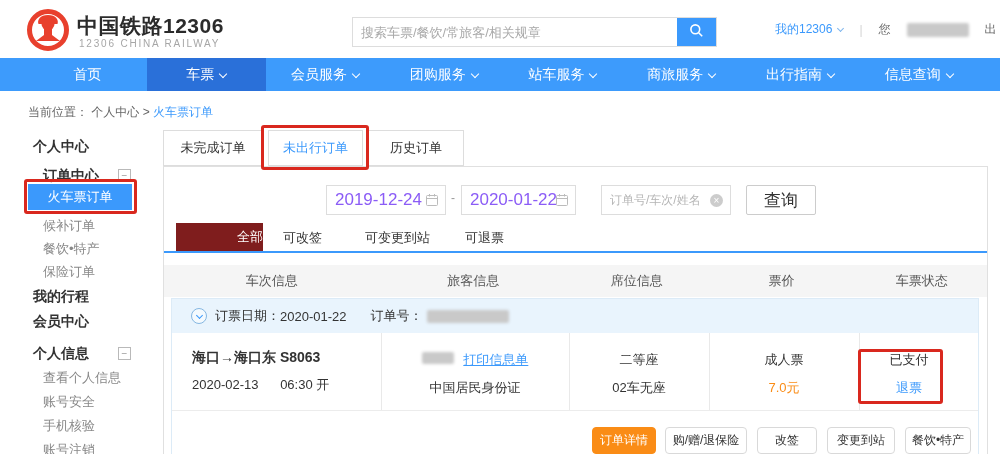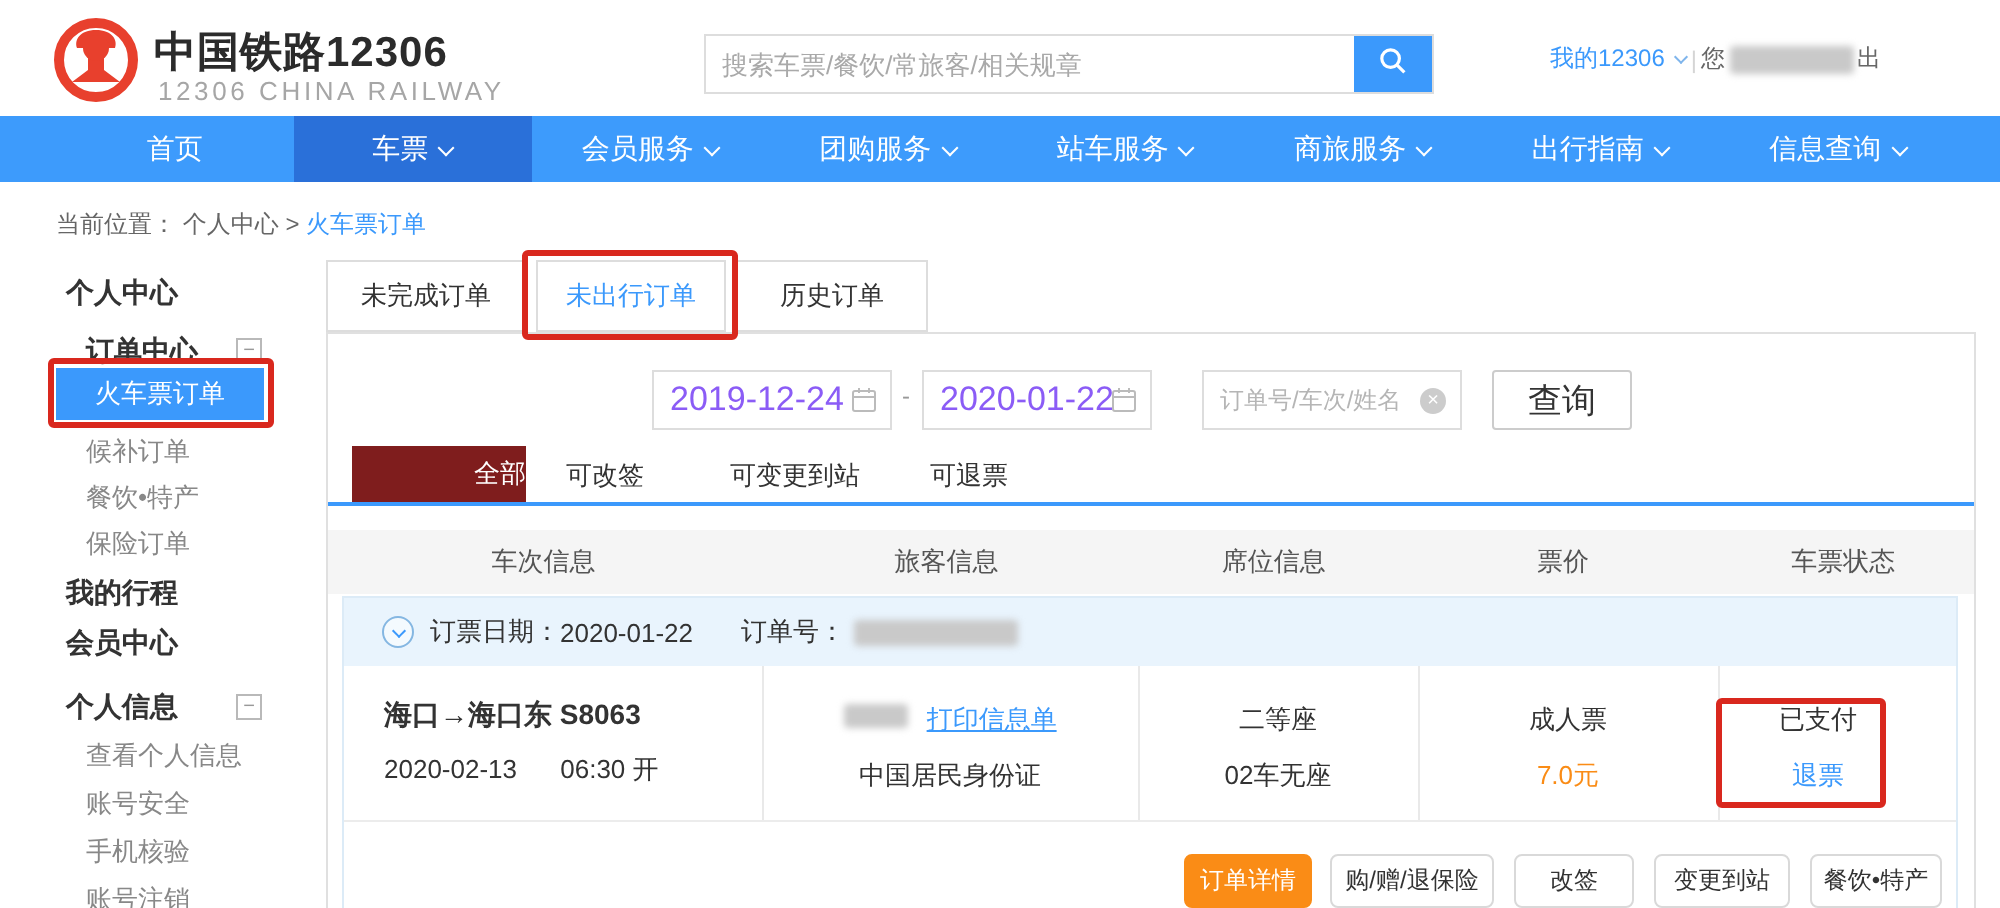--- a/index.html
+++ b/index.html
@@ -3,28 +3,28 @@
 <meta charset="utf-8">
 <style>
   html,body{margin:0;padding:0;background:#fff;}
   *{box-sizing:border-box;}
   #page{position:relative;width:1000px;height:454px;overflow:hidden;background:#fff;
         font-family:"Liberation Sans","DejaVu Sans",sans-serif;color:#333;}
   .abs{position:absolute;}
 
   
   .brand-title{font-size:21px;font-weight:700;color:#2b2b2b;letter-spacing:.5px;}
-  .brand-sub{font-size:13px;color:#a6a6a6;letter-spacing:1.8px;}
+  .brand-sub{font-size:10px;color:#a6a6a6;letter-spacing:1.8px;}
   .searchbox{left:352px;top:17px;width:365px;height:30px;border:1px solid #ddd;background:#fff;}
   .searchbox input{border:0;outline:none;width:315px;height:28px;padding:0 8px;font-size:13px;color:#333;
                    font-family:inherit;}
   .searchbox input::placeholder{color:#a9a9a9;}
   .search-btn{position:absolute;right:0;top:0;width:39px;height:28px;background:#3b99fc;border:0;cursor:pointer;
               display:flex;align-items:center;justify-content:center;}
-  .acct{left:775px;top:21px;font-size:12px;color:#666;display:flex;align-items:center;gap:2px;}
+  .acct{left:775px;top:21px;font-size:12px;color:#666;display:flex;align-items:center;gap:16px;}
   .acct .my{color:#3b99fc;}
   .chev{display:inline-block;width:6px;height:6px;border-right:1.5px solid #fff;border-bottom:1.5px solid #fff;
         transform:rotate(45deg);margin-left:6px;margin-bottom:2px;}
   .chev.blue{border-color:#7fb5ec;width:5px;height:5px;}
   .sep{color:#d5d5d5;}
   .redact{display:inline-block;background:#c9c9c9;border-radius:2px;filter:blur(1.8px);}
 
   
   .nav{left:0;top:58px;width:1000px;height:33px;background:#3d9bfc;display:flex;padding:0 22px 0 28px;}
   .nav-item{flex:1;text-align:center;line-height:33px;font-size:14px;color:#fff;cursor:pointer;white-space:nowrap;}

